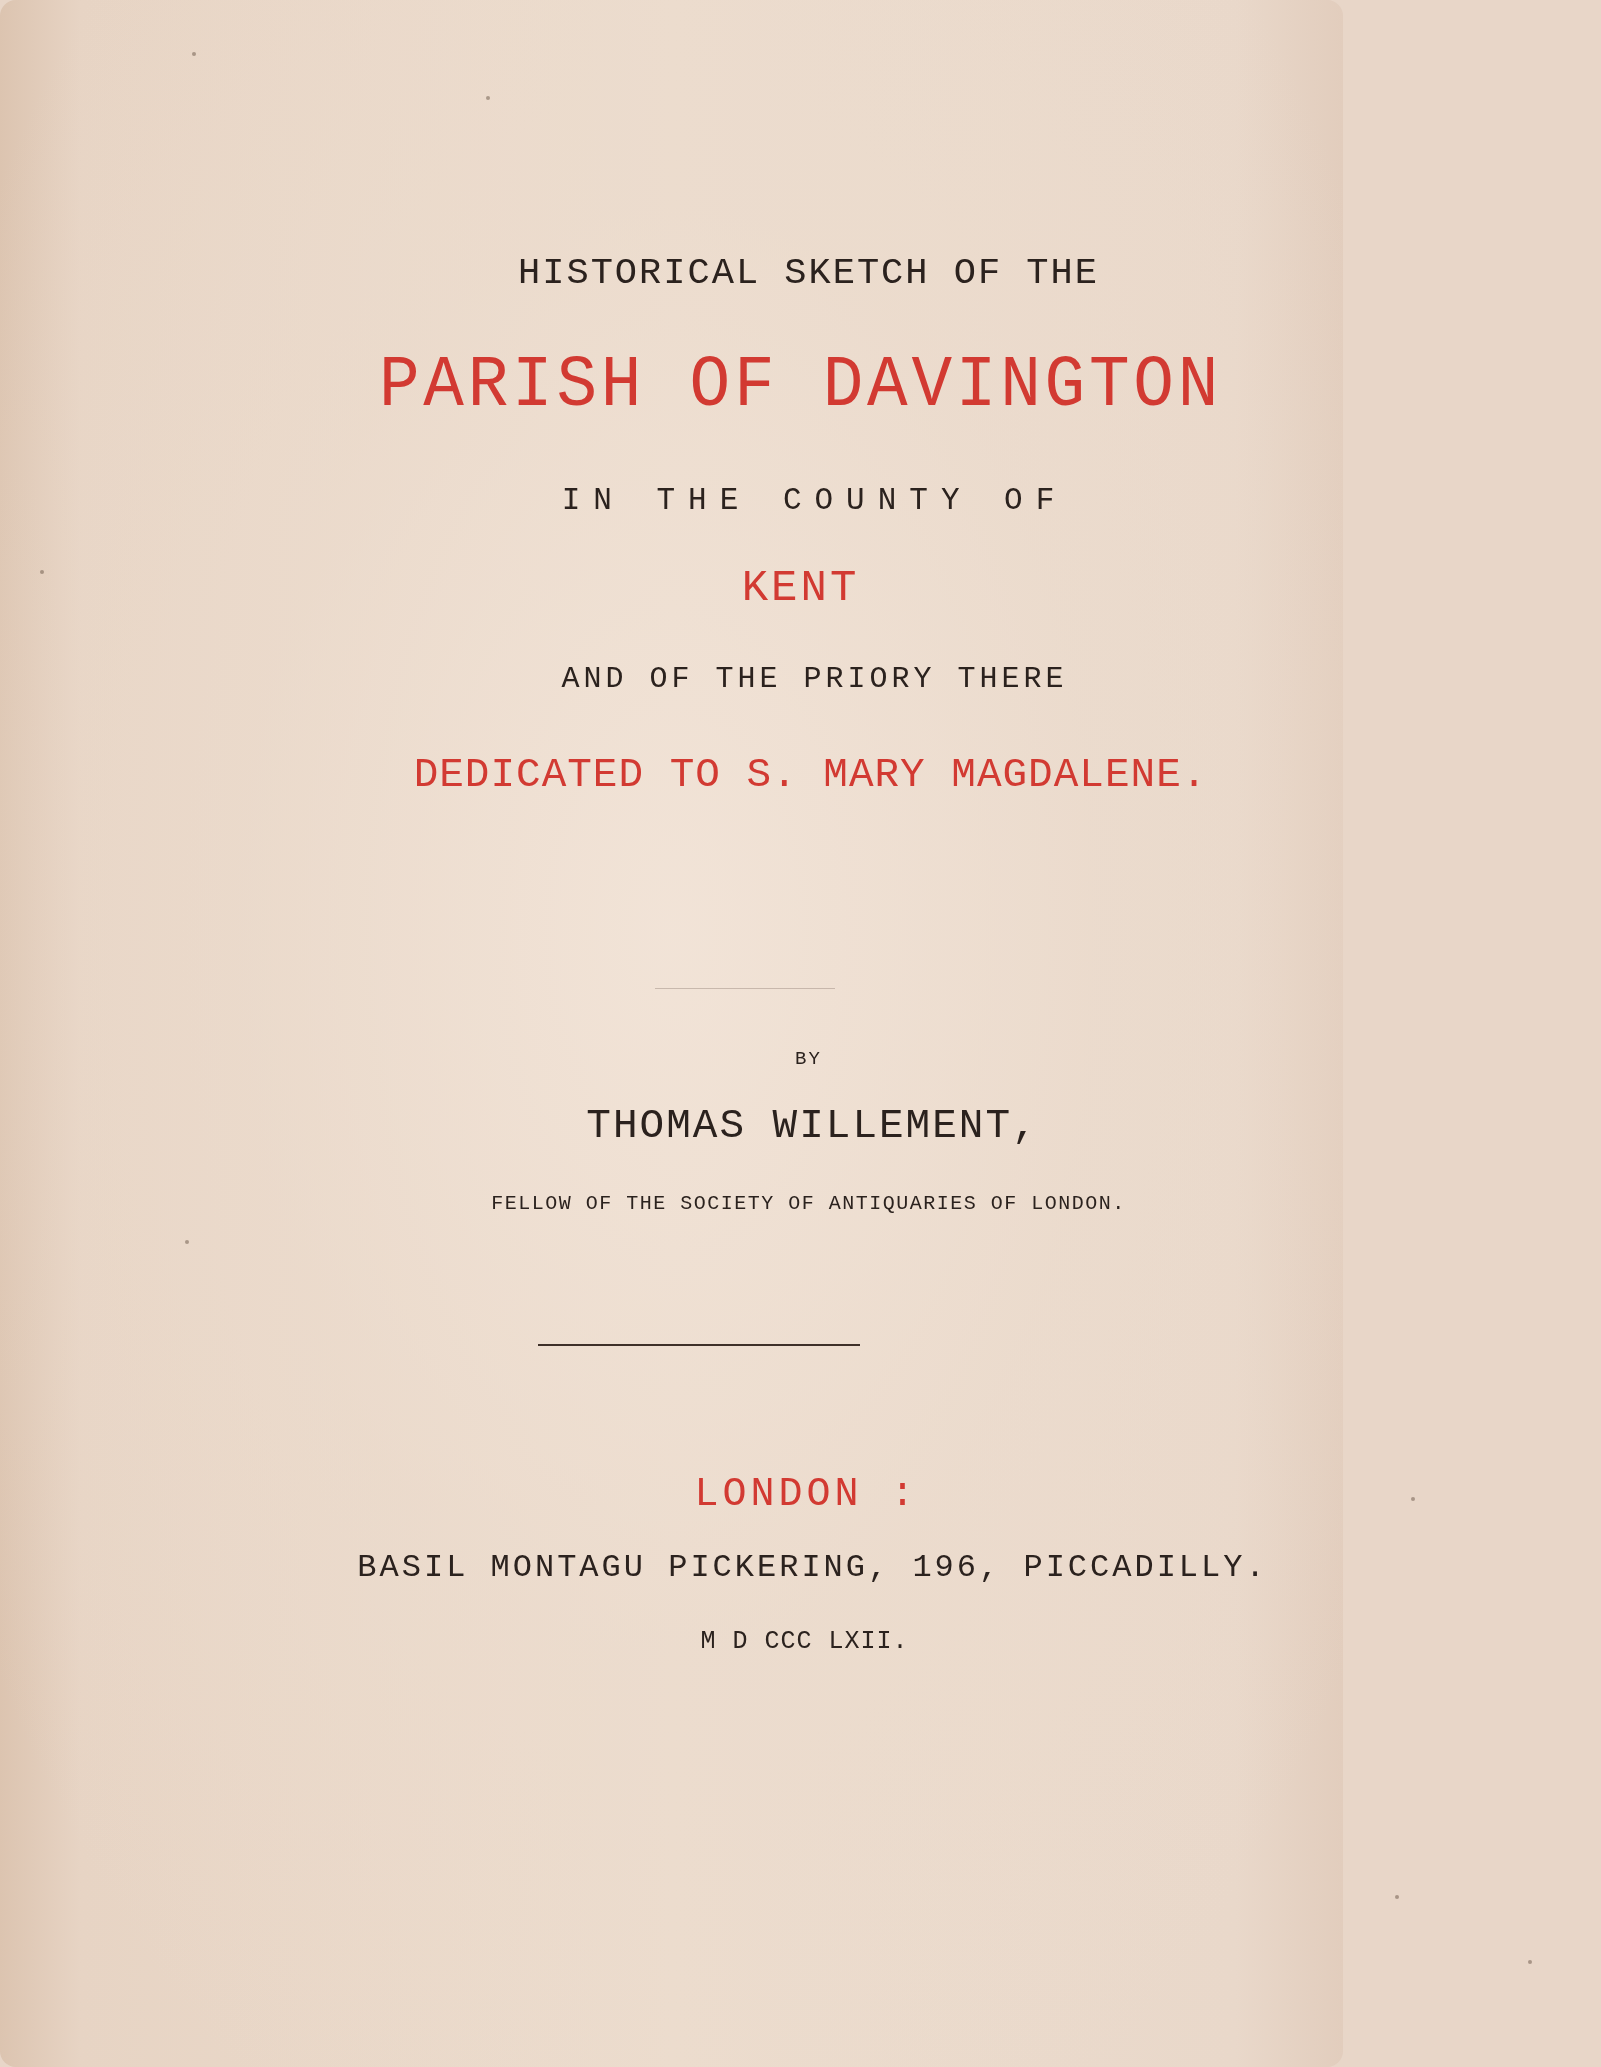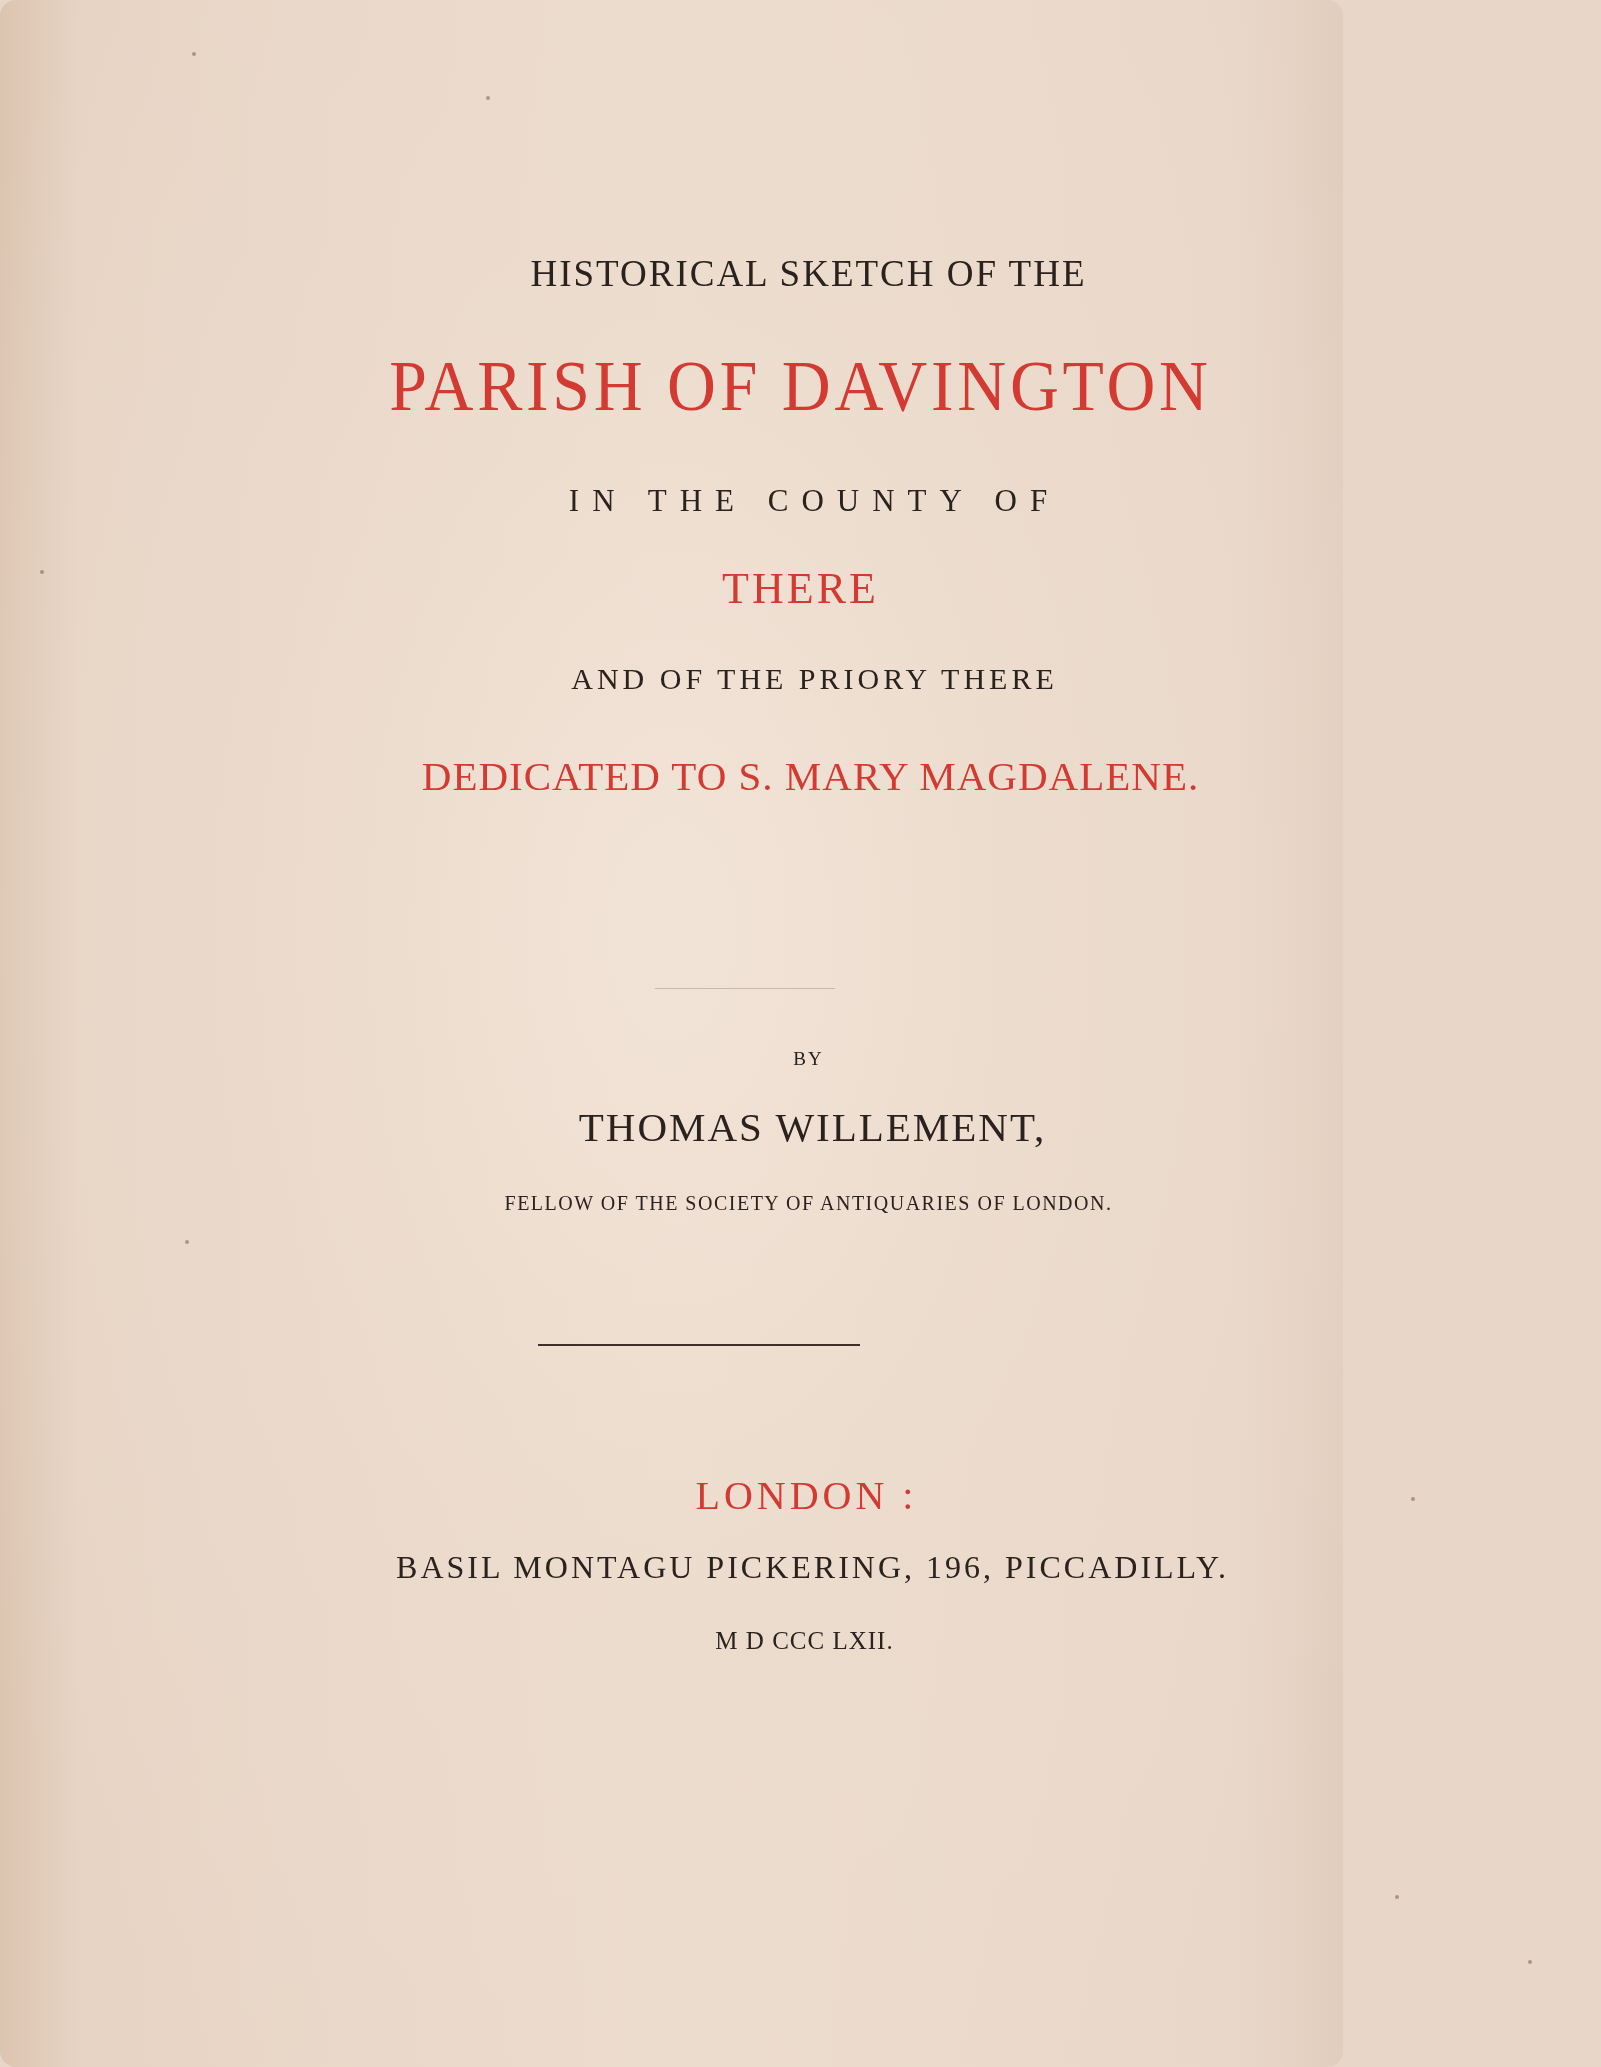--- a/index.html
+++ b/index.html
@@ -12,21 +12,21 @@
       overflow: hidden;
       background: #e8d6c8;
     }
     .page {
       position: relative;
       width: 1343px;
       height: 2067px;
       background:
         radial-gradient(ellipse at 50% 45%, rgba(242,228,216,0.9) 0%, rgba(236,220,206,0.6) 45%, rgba(222,200,182,0.0) 85%),
         linear-gradient(90deg, #dcc4b0 0%, #e7d4c4 6%, #ecdccd 50%, #e9d8ca 92%, #e2cdbd 100%);
-      font-family: Liberation Serif, serif;
+      font-family: Liberation Mono, monospace;
       color: #2a211d;
       border-radius: 16px;
     }
     .line {
       position: absolute;
       left: 0;
       width: 1601px;
       text-align: center;
       white-space: nowrap;
     }
@@ -139,21 +139,21 @@
 <body>
 
 <div class="page">
 
   <div class="line black l-historical">HISTORICAL SKETCH OF THE</div>
 
   <div class="line red l-parish">PARISH OF DAVINGTON</div>
 
   <div class="line black l-county">IN THE COUNTY OF</div>
 
-  <div class="line red l-kent">THERE</div>
+  <div class="line red l-kent">KENT</div>
 
   <div class="line black l-and">AND OF THE PRIORY THERE</div>
 
   <div class="line red l-dedicated">DEDICATED TO S. MARY MAGDALENE.</div>
 
 
   <div class="faint-rule"></div>
 
   <div class="line black l-by">BY</div>
 

